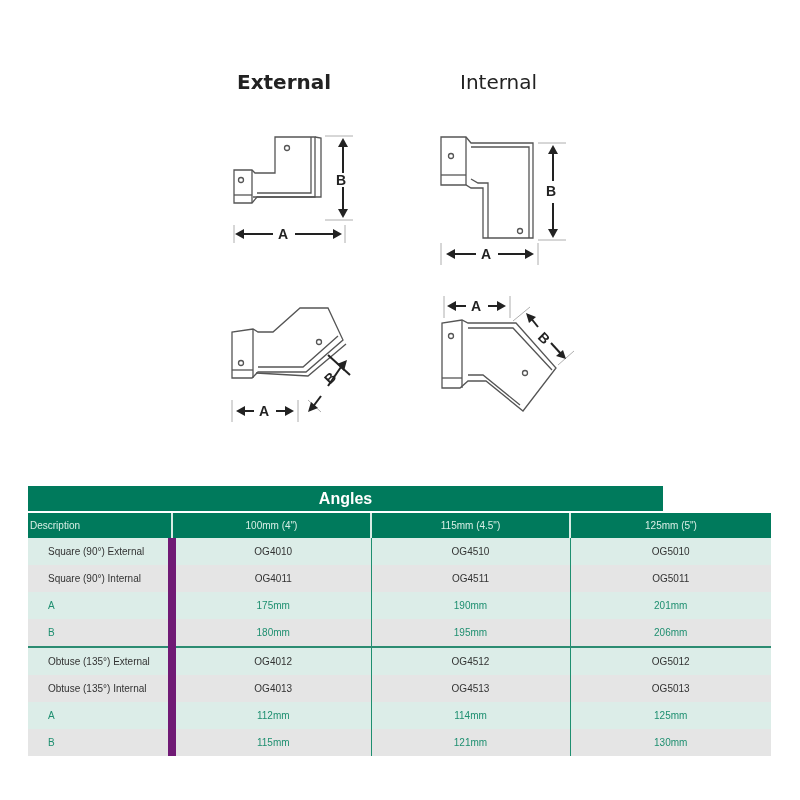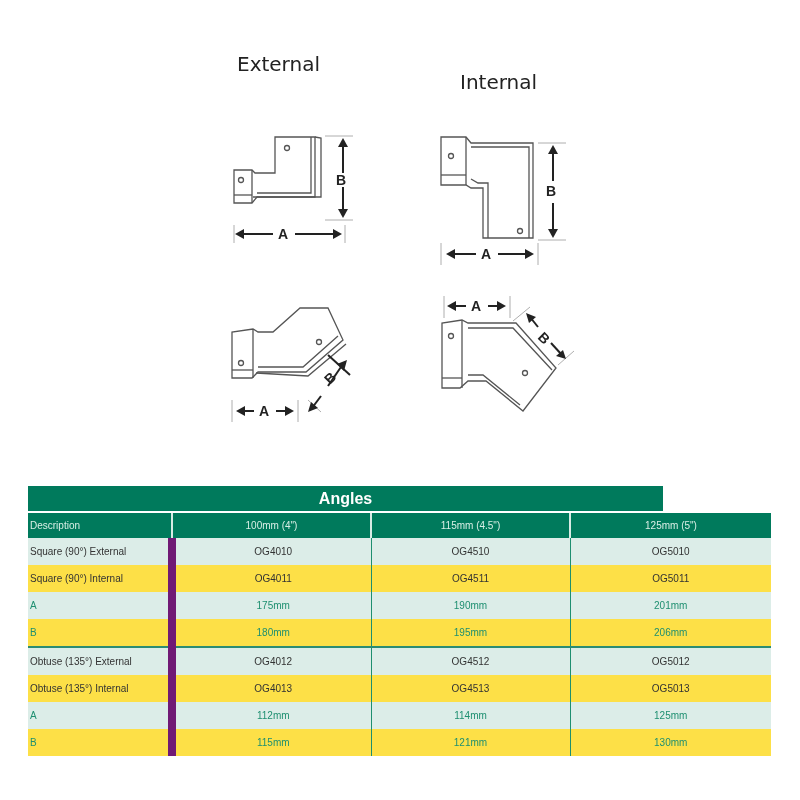--- a/index.html
+++ b/index.html
@@ -9,32 +9,32 @@
     .diagram { position: absolute; }
     .diagram svg { display: block; }
 
     .table-wrap { position: absolute; left: 28px; top: 486px; width: 635px; }
     .table-title { height: 25px; background: #007a5c; color: #ffffff; font-weight: bold; font-size: 16px; text-align: center; line-height: 25px; border-bottom: 2px solid #ffffff; }
     table { width: 743px; border-collapse: collapse; table-layout: fixed; font-size: 10px; }
     th { background: #007a5c; color: #d8efe6; font-weight: normal; height: 25px; padding: 0; }
     th.desc { text-align: left; padding-left: 2px; }
     th + th { border-left: 2px solid #d8ebe4; }
     td { height: 27px; padding: 0; text-align: center; color: #333; }
-    td.desc { text-align: left; padding-left: 2px; }
+    td.desc { text-align: left; padding-left: 20px; }
     tr.light td { background: #dcede8; }
-    tr.dark td { background: #fde047; }
+    tr.dark td { background: #e5e5e5; }
     tr.dim td { color: #1e8f70; }
     td.c1 { border-left: 8px solid #701a75; }
     td.c2, td.c3 { border-left: 1px solid #1e8f70; }
     tr.group-sep td { border-top: 2px solid #2c8c72; }
   </style>
 </head>
 <body>
 
-<div class="diagram-label" style="left:237px; top:52px;">External</div>
+<div class="diagram-label" style="left:237px; top:70px;font-weight:bold;">External</div>
 <div class="diagram-label" style="left:460px; top:70px;text-align:center;">Internal</div>
 
 <div class="diagram" style="left:225px; top:135px;">
   <svg width="130" height="115" viewBox="0 0 130 115" fill="none" stroke="#555" stroke-width="1.3">
 
     <path d="M9 35 L9 68 L27 68 L32 62 L90 62 L90 2 L50 2 L50 38 L30 38 L27 35 Z"></path>
     <path d="M32 58 L86 58 L86 2"></path>
     <path d="M28 62 L96 62 L96 3 L90 2"></path>
     <line x1="27" y1="35" x2="27" y2="68"></line>
     <line x1="9" y1="60" x2="27" y2="60"></line>

